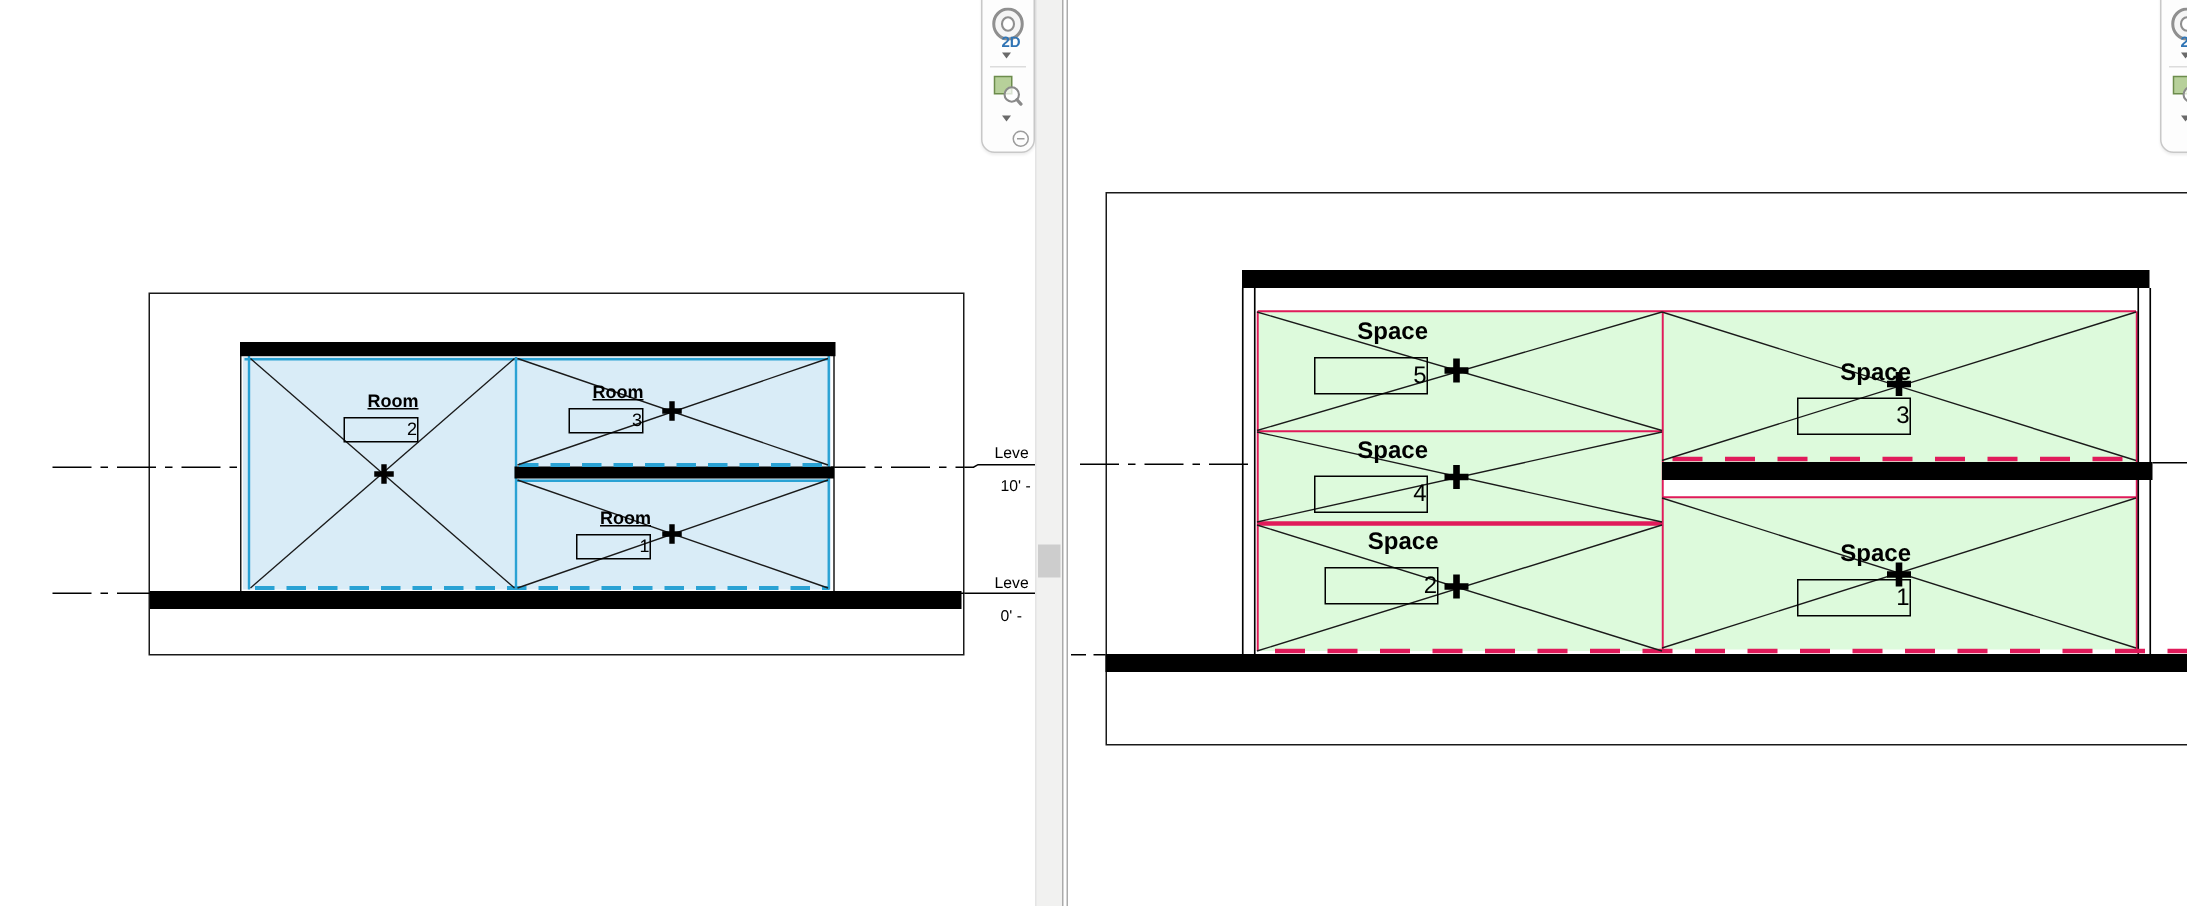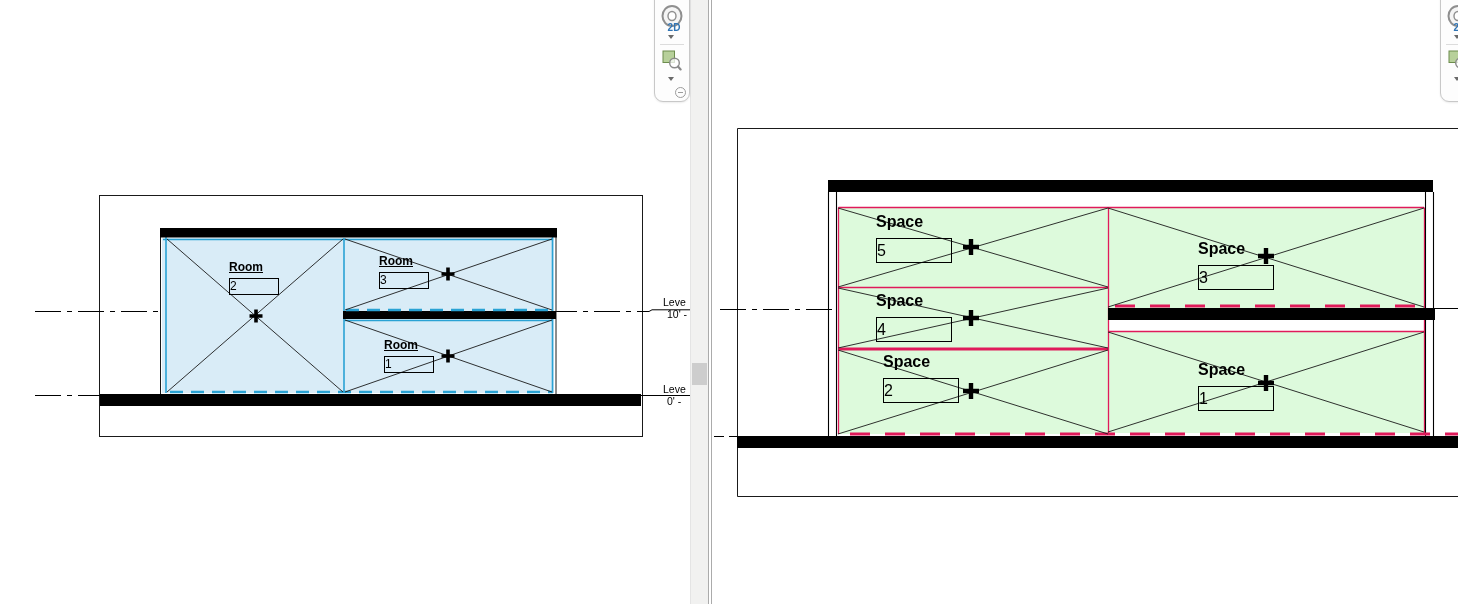--- a/index.html
+++ b/index.html
@@ -3,31 +3,31 @@
 <meta charset="utf-8">
 <style>
   html,body{margin:0;padding:0;background:#fff;}
   #app{position:relative;width:1458px;height:604px;background:#fff;overflow:hidden;
        font-family:"Liberation Sans",sans-serif;color:#000;}
 
   
   svg.draw{position:absolute;left:0;top:0;}
 
   
-  .tag{position:absolute;transform:translateX(-50%);text-align:left;}
+  .tag{position:absolute;transform:translateX(-50%);text-align:right;}
   .tag .tag-label{font-weight:bold;white-space:nowrap;}
   .tag .tag-box{display:inline-block;border:1px solid #000;box-sizing:border-box;}
   .room-tag .tag-label{font-size:12px;line-height:13px;text-decoration:underline;}
   .room-tag .tag-box{width:50px;height:17px;line-height:15px;font-size:12px;margin-top:4px;}
   .space-tag .tag-label{font-size:16px;line-height:16px;}
   .space-tag .tag-box{width:76px;height:25px;line-height:23px;font-size:16px;margin-top:8px;}
 
   
   .level-head{position:absolute;font-size:10.5px;line-height:12px;white-space:nowrap;}
-  .level-head .elev{padding-left:4px;margin-top:0;}
+  .level-head .elev{padding-left:4px;margin-top:10px;}
 
   
   .vscroll{position:absolute;left:690px;top:0;width:18px;height:604px;background:#f1f1f0;
            border-left:1px solid #e4e4e4;box-sizing:border-box;}
   .vscroll .thumb{position:absolute;left:1px;top:363px;width:15px;height:22px;background:#cdcdcd;}
   .split-line{position:absolute;top:0;width:1px;height:604px;background:#ababab;}
 
   
   .navbar{position:absolute;top:-14px;width:36px;height:116px;background:#fdfdfd;
           border:1px solid #c8c8c8;border-radius:9px;box-sizing:border-box;

